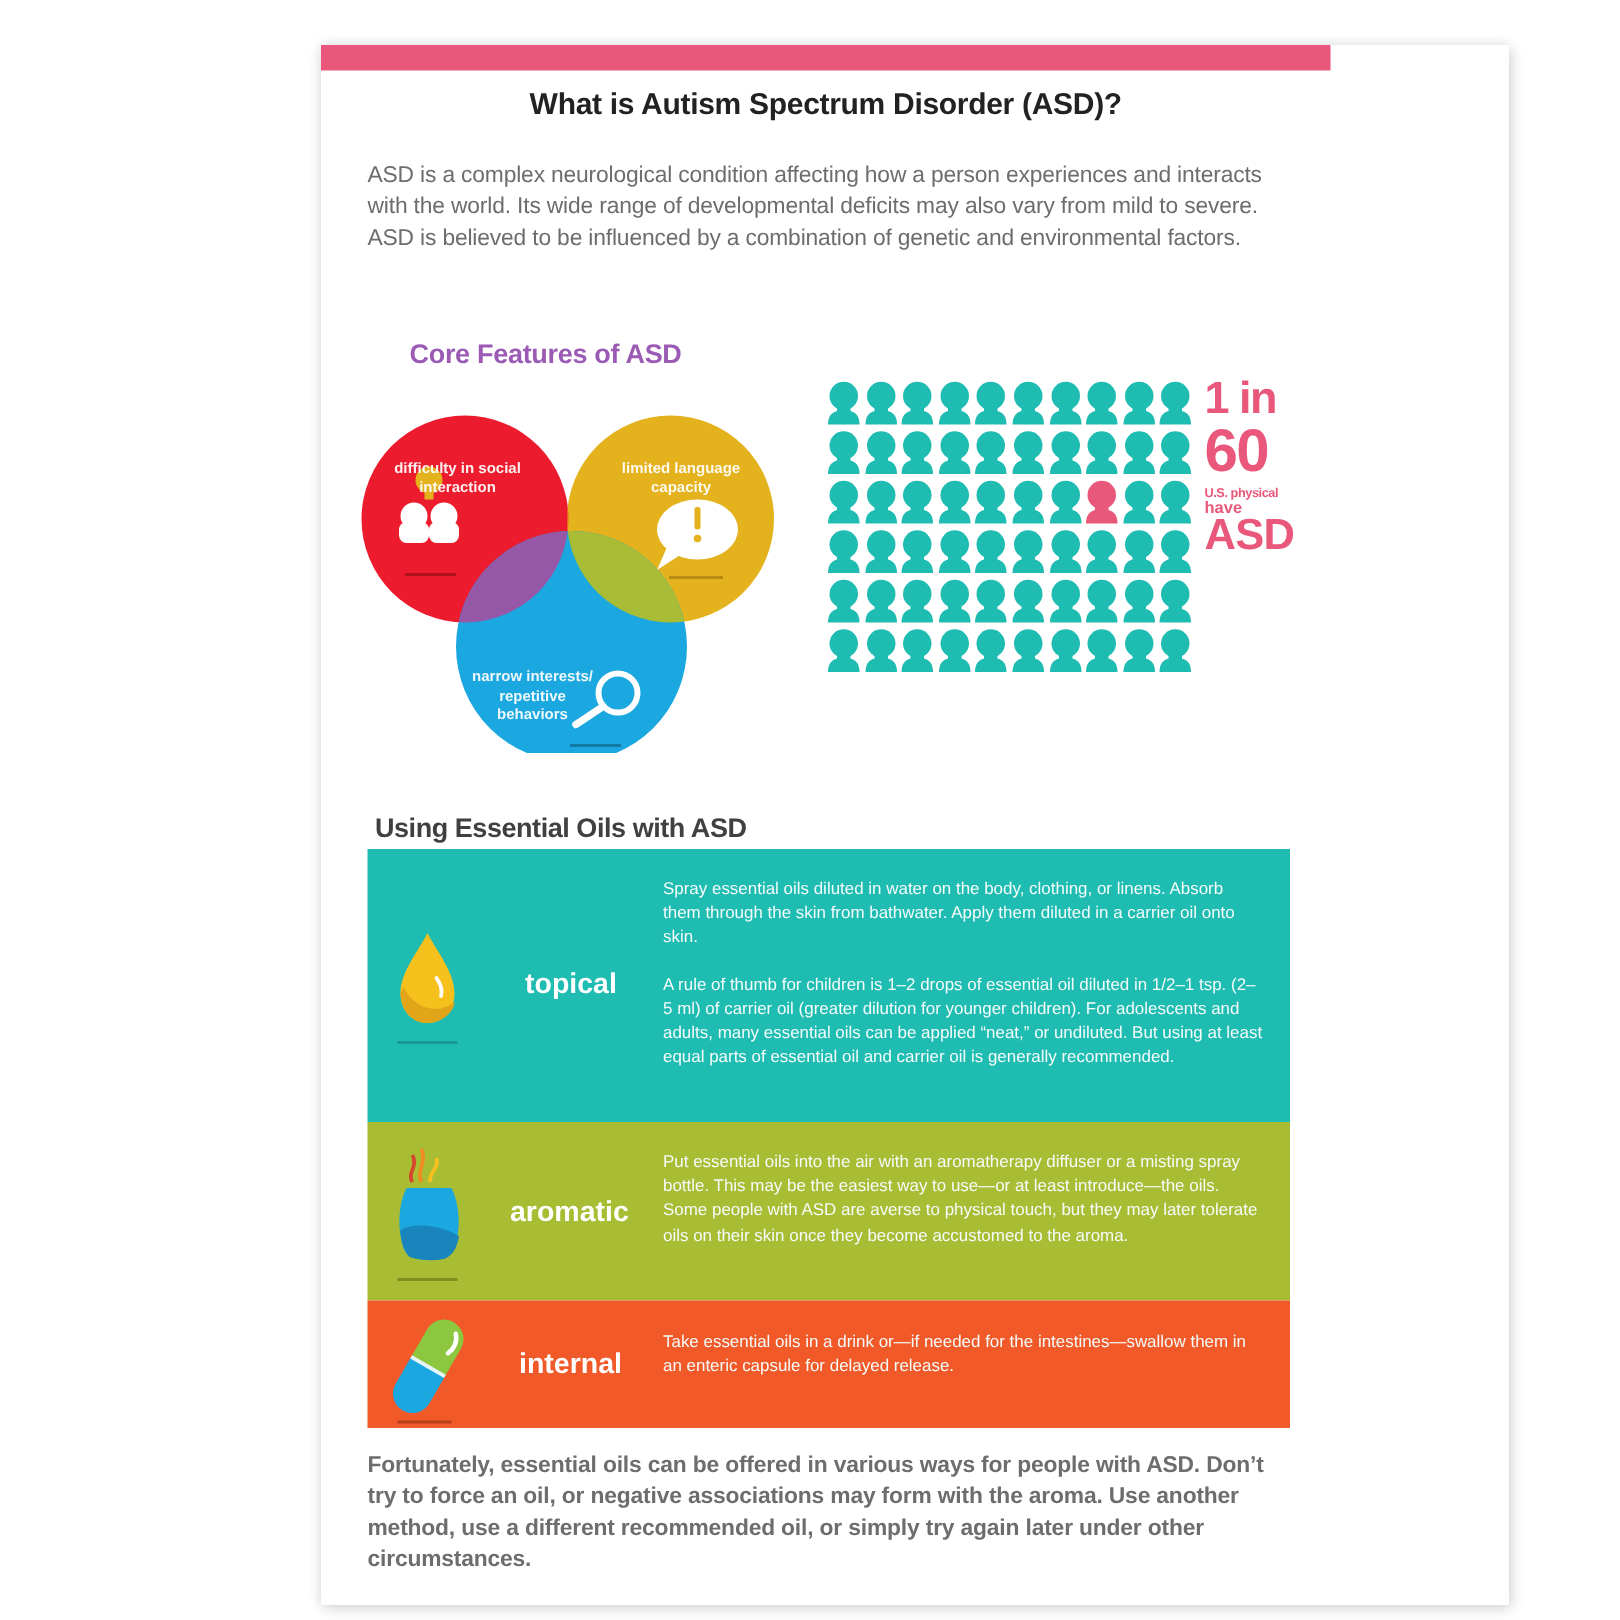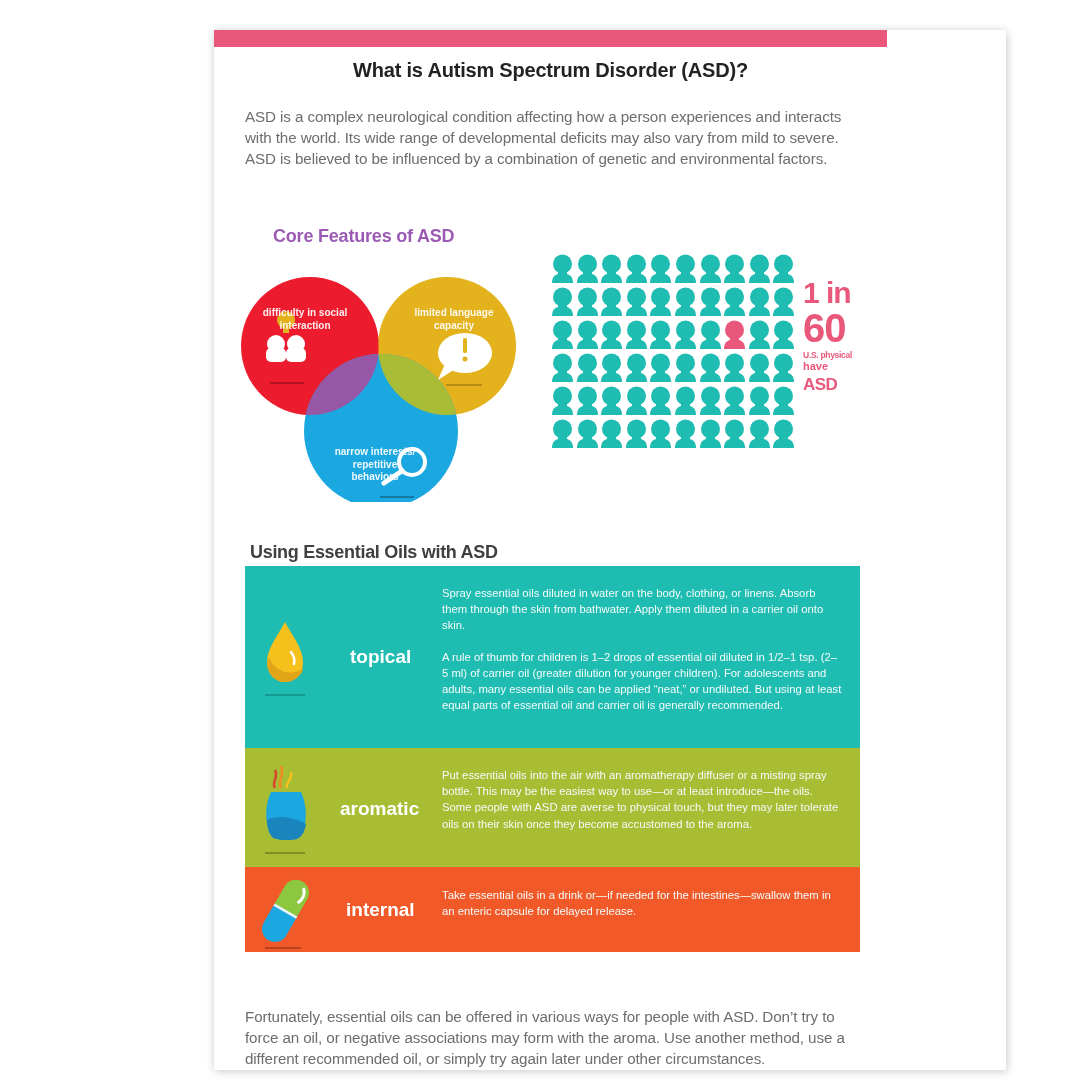--- a/index.html
+++ b/index.html
@@ -33,26 +33,26 @@
       position: absolute; color: #ffffff; font-size: 10px; line-height: 12.5px; font-weight: bold; opacity: 0.92;
     }
 
     .people-grid {
       position: absolute; left: 336px; top: 222px; width: 246px; height: 200px;
       display: grid; grid-template-columns: repeat(10, 24.6px); grid-template-rows: repeat(6, 33px);
     }
     .person { position: relative; width: 24.6px; height: 33px; }
     .person svg { position: absolute; left: 1px; top: 2px; }
 
-    .stats { position: absolute; left: 589px; top: 220px; color: #e9587a; font-weight: bold; margin-top: 27px; }
+    .stats { position: absolute; left: 589px; top: 220px; color: #e9587a; font-weight: bold; }
     .stats .s1 { font-size: 30px; line-height: 32px; letter-spacing: -1px; }
     .stats .s2 { font-size: 40px; line-height: 38px; letter-spacing: -1px; }
     .stats .s3 { font-size: 8.5px; line-height: 12px; letter-spacing: -0.3px; margin-top: 2px; }
     .stats .s4 { font-size: 11px; line-height: 11px; }
-    .stats .s5 { font-size: 17px; line-height: 25px; letter-spacing: -0.5px; }
+    .stats .s5 { font-size: 29px; line-height: 25px; letter-spacing: -0.5px; }
 
     .oils-title {
       position: absolute; left: 36px; top: 512px;
       font-weight: bold; font-size: 18px; color: #404040; letter-spacing: -0.3px;
     }
 
     .method {
       position: absolute; left: 31px; width: 615px; color: #ffffff;
     }
     .method .icon { position: absolute; left: 16px; }
@@ -63,22 +63,22 @@
       position: absolute; left: 197px; width: 400px;
       font-size: 11.3px; line-height: 16.2px; color: #f4fbfa;
     }
     .method .desc p + p { margin-top: 15px; }
 
     .m-topical { top: 536px; height: 182px; background: #1fbcb2; }
     .m-aromatic { top: 718px; height: 119px; background: #a9bd34; }
     .m-internal { top: 837px; height: 85px; background: #f15a28; }
 
     .footer {
-      position: absolute; left: 31px; top: 976px; width: 620px;
-      font-size: 15.2px; line-height: 21px; color: #6d6d6d; letter-spacing: -0.1px;
+      position: absolute; left: 31px; top: 936px; width: 620px;
+      font-size: 15.2px; line-height: 21px; color: #6d6d6d; letter-spacing: -0.1px; font-weight: bold;
     }
   </style>
 </head>
 <body>
 
 <div class="card">
   <div class="top-bar"></div>
 
   <h1 class="title">What is Autism Spectrum Disorder (ASD)?</h1>
   <p class="intro">ASD is a complex neurological condition affecting how a person experiences and interacts with the world. Its wide range of developmental deficits may also vary from mild to severe. ASD is believed to be influenced by a combination of genetic and environmental factors.</p>
@@ -140,21 +140,21 @@
       </g>
 
       <g>
         <circle cx="172" cy="210" r="13" fill="none" stroke="#ffffff" stroke-width="4"></circle>
         <line x1="162" y1="219" x2="144" y2="231" stroke="#ffffff" stroke-width="5" stroke-linecap="round"></line>
         <rect x="140" y="244" width="34" height="2" fill="#137aa4"></rect>
       </g>
     </svg>
     <div class="venn-label" style="left:10px; top:55px; width:110px;">difficulty in social interaction</div>
     <div class="venn-label" style="left:158px; top:55px; width:112px;">limited language capacity</div>
-    <div class="venn-label" style="left:71px; top:194px; width:88px;margin-left:20px;">narrow interests/ repetitive behaviors</div>
+    <div class="venn-label" style="left:71px; top:194px; width:88px;">narrow interests/ repetitive behaviors</div>
   </div>
 
   <div class="people-grid" id="people-grid">
       <div class="person">
         <svg width="23" height="30" viewBox="0 0 23 30">
           <circle cx="11.5" cy="10" r="9.5" fill="#1fbcb2"></circle>
           <path d="M7 17 L16 17 L16 20 C20 21 22 24 22 29 L1 29 C1 24 3 21 7 20 Z" fill="#1fbcb2"></path>
         </svg>
       </div>
       <div class="person">

